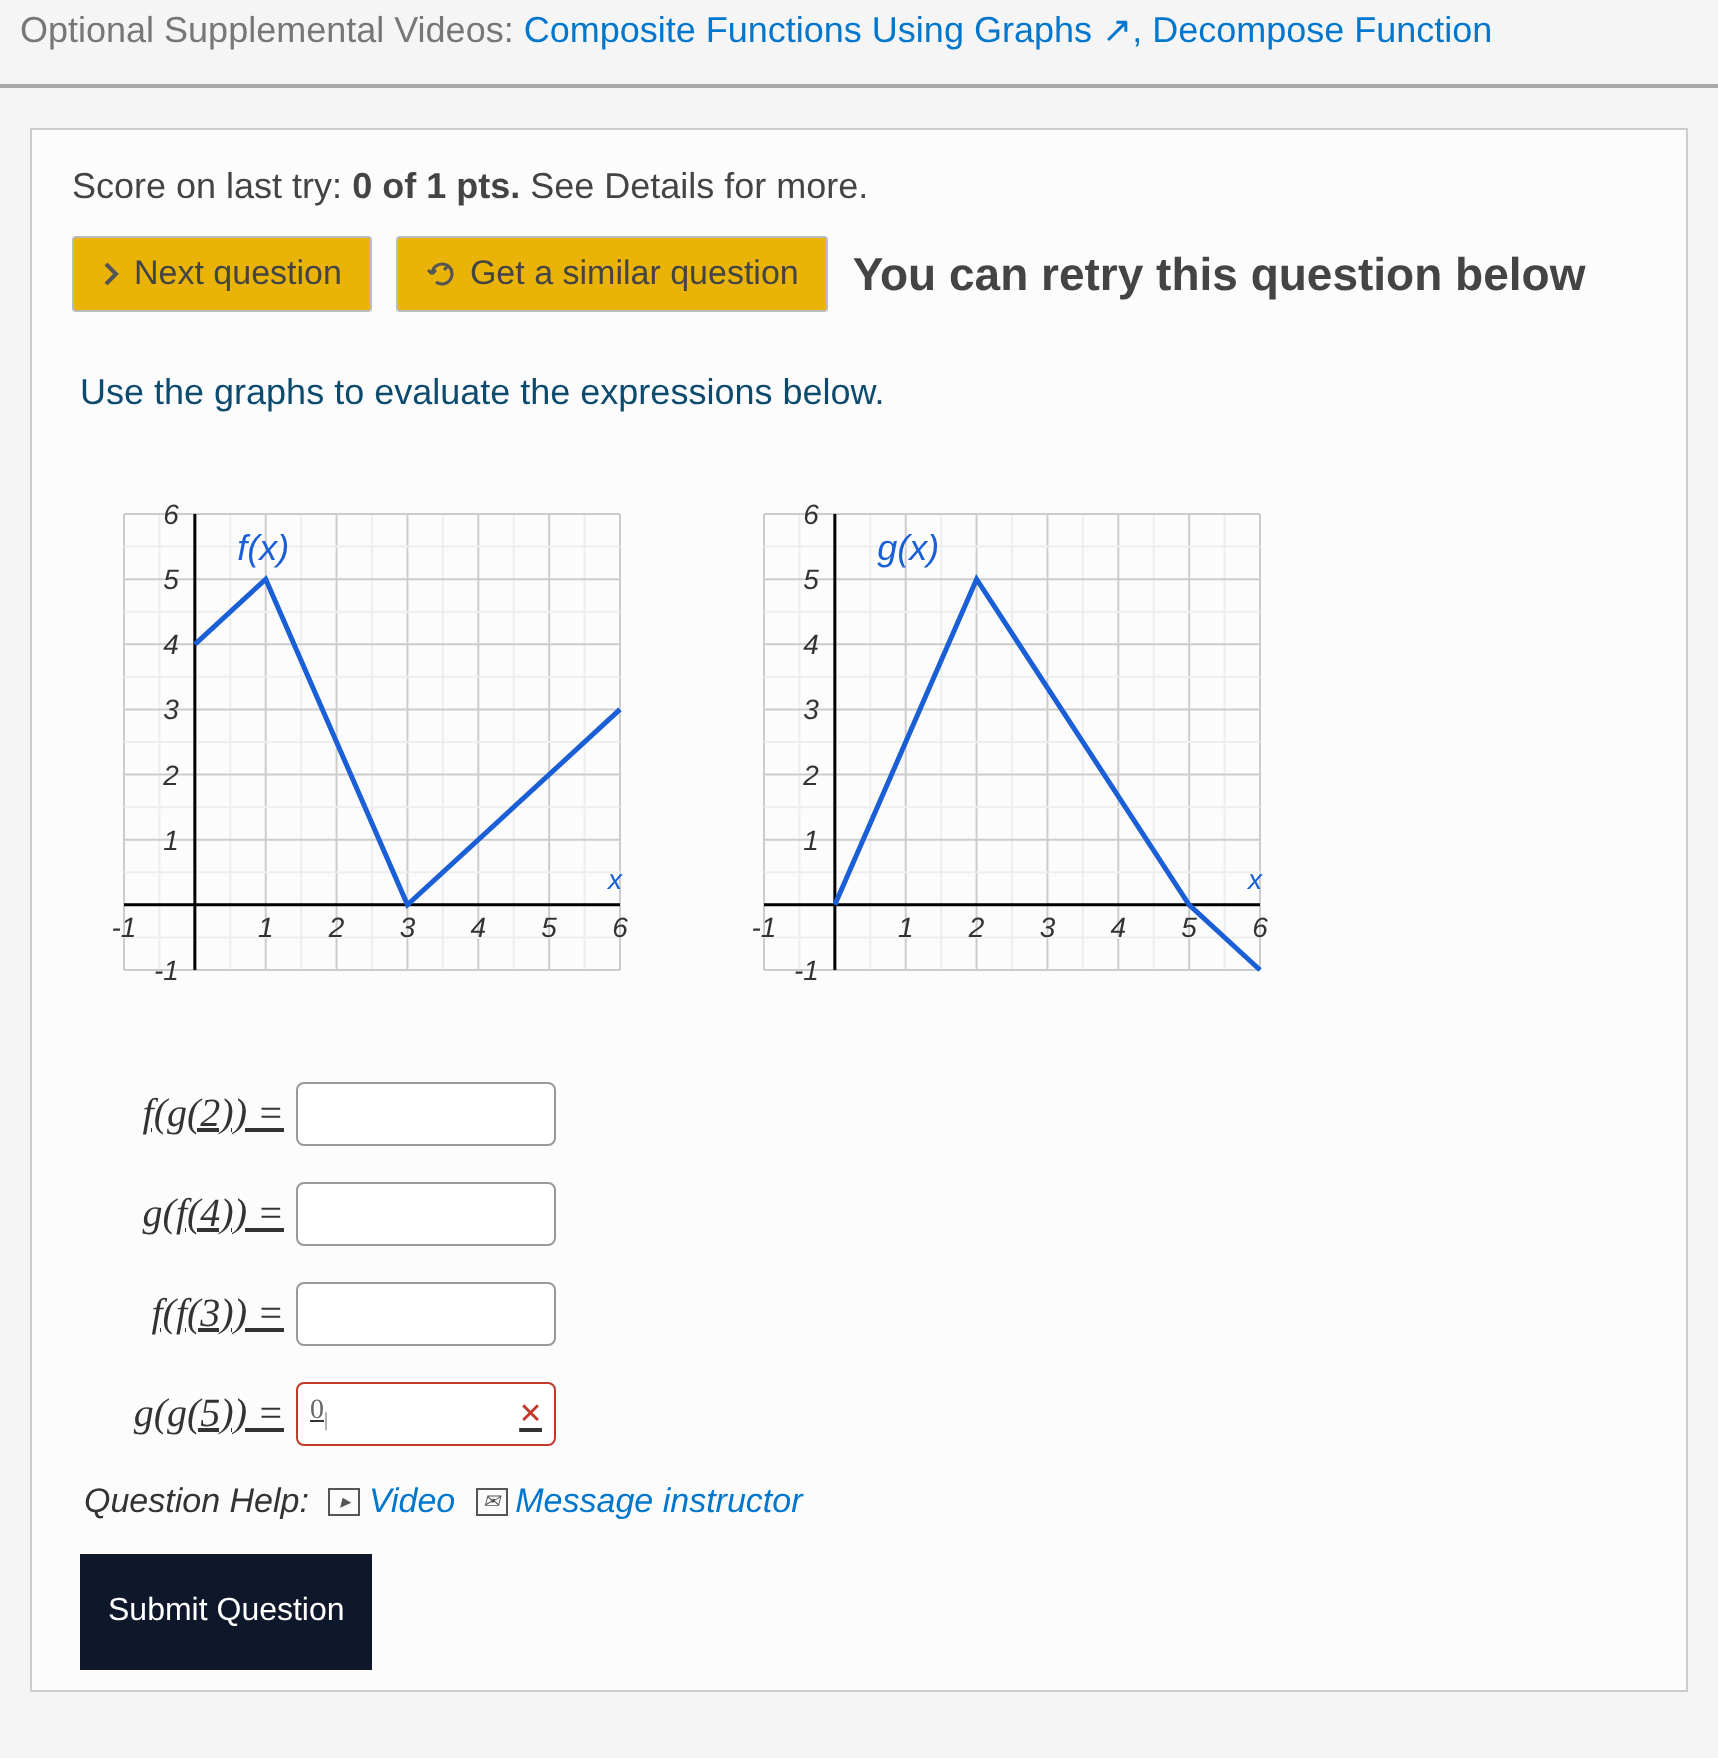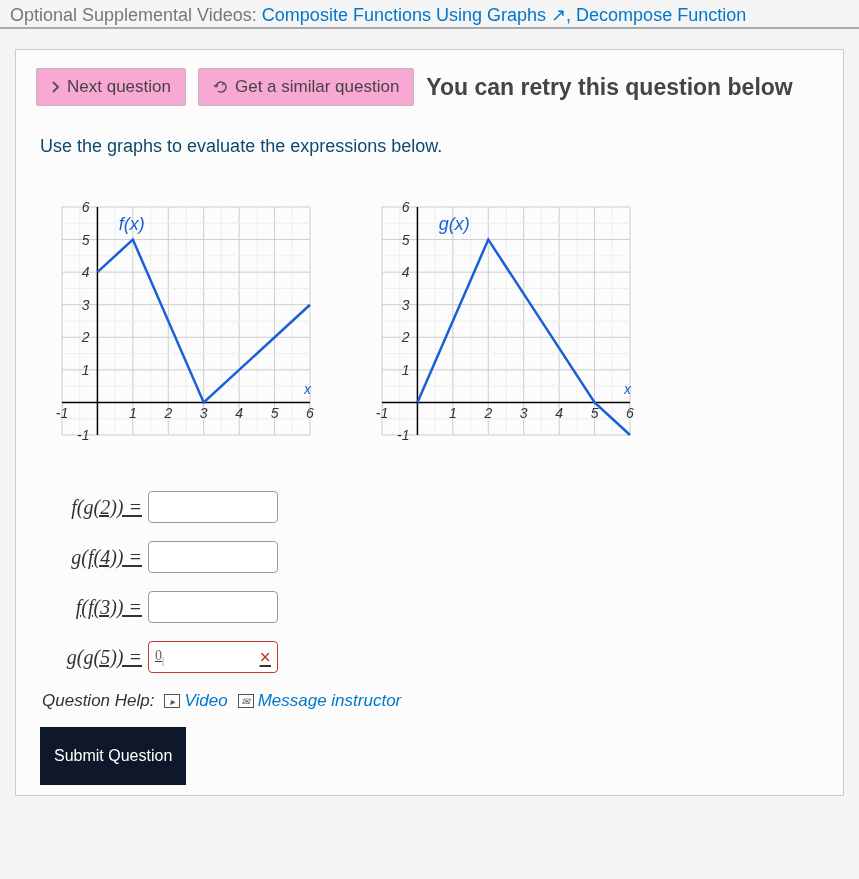--- a/index.html
+++ b/index.html
@@ -3,21 +3,21 @@
 <meta charset="utf-8">
 <style>
   * { box-sizing: border-box; margin: 0; padding: 0; }
   body {
     font-family: Arial, Helvetica, sans-serif;
     background: #f5f5f5;
     color: #333;
     width: 859px;
   }
   .top-bar {
-    padding: 4px 10px 1px 10px;
+    padding: 4px 10px 16px 10px;
     font-size: 18px;
     color: #555;
     border-bottom: 2px solid #aaa;
   }
   .top-bar .grey-label { color: #777; }
   .top-bar .link { color: #0077cc; }
   .question-card {
     margin: 20px 15px;
     border: 1px solid #ccc;
     background: #fcfcfc;
@@ -34,21 +34,21 @@
     display: flex;
     align-items: center;
     gap: 12px;
     margin-bottom: 10px;
   }
   .btn {
     display: inline-flex;
     align-items: center;
     gap: 6px;
     border: 1px solid #bbb;
-    background: #f9a8d4;
+    background: #eab308;
     padding: 8px 14px;
     font-size: 17px;
     color: #444;
     cursor: pointer;
     border-radius: 2px;
   }
   .hint-text { font-size: 23px; color: #444; font-weight: bold; }
 
   .prompt { font-size: 18px; color: #0c4a6e; margin: 30px 0 14px 4px; }
 
@@ -131,20 +131,25 @@
 </head>
 <body>
 
 <div class="top-bar">
   <span class="grey-label">Optional Supplemental Videos:</span>
   <span class="link">Composite Functions Using Graphs ↗</span><span class="link">, </span><span class="link">Decompose Function</span>
 </div>
 
 <div class="question-card">
 
+  <div class="score-line">
+    <span>Score on last try:</span>
+    <span class="bold">0 of 1 pts.</span>
+    <span>See Details for more.</span>
+  </div>
 
   <div class="btn-row">
     <button class="btn">
       <span class="chevron-icon">
         <svg width="10" height="14" viewBox="0 0 10 14">
             <path d="M2 2 L7 7 L2 12" stroke="#555" stroke-width="2" fill="none"></path>
           </svg>
       </span>
       <span>Next question</span>
     </button>

